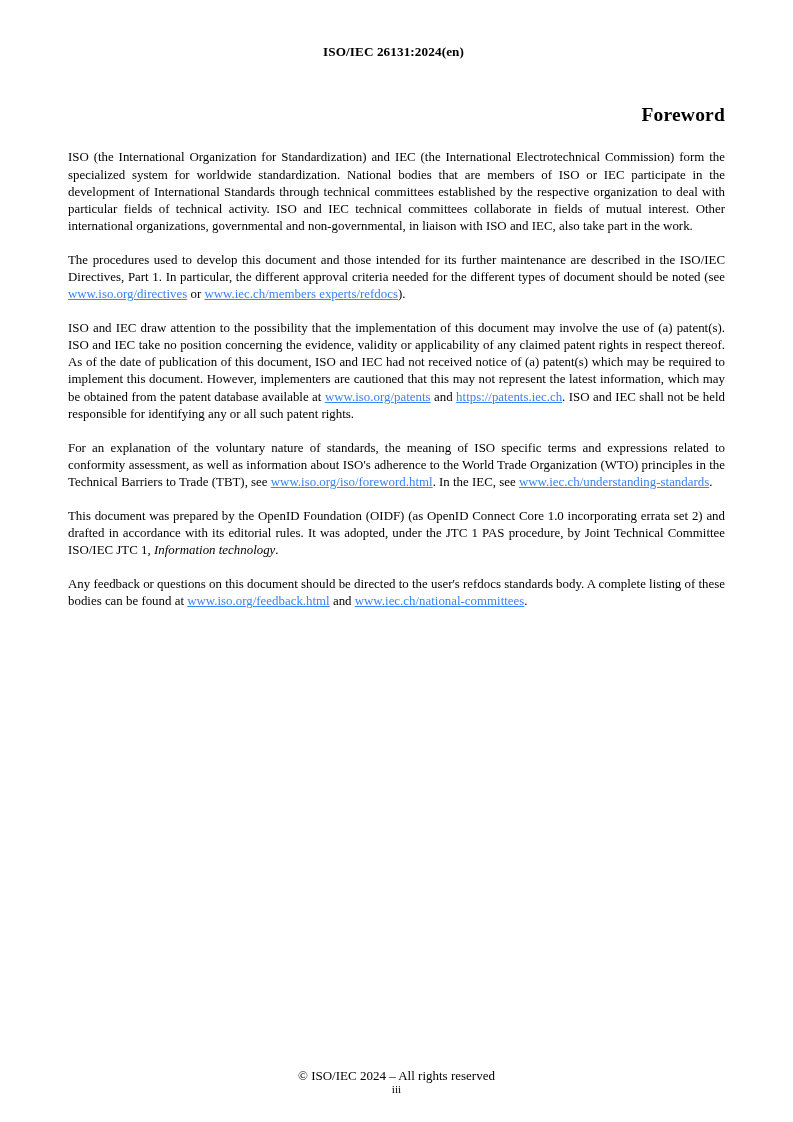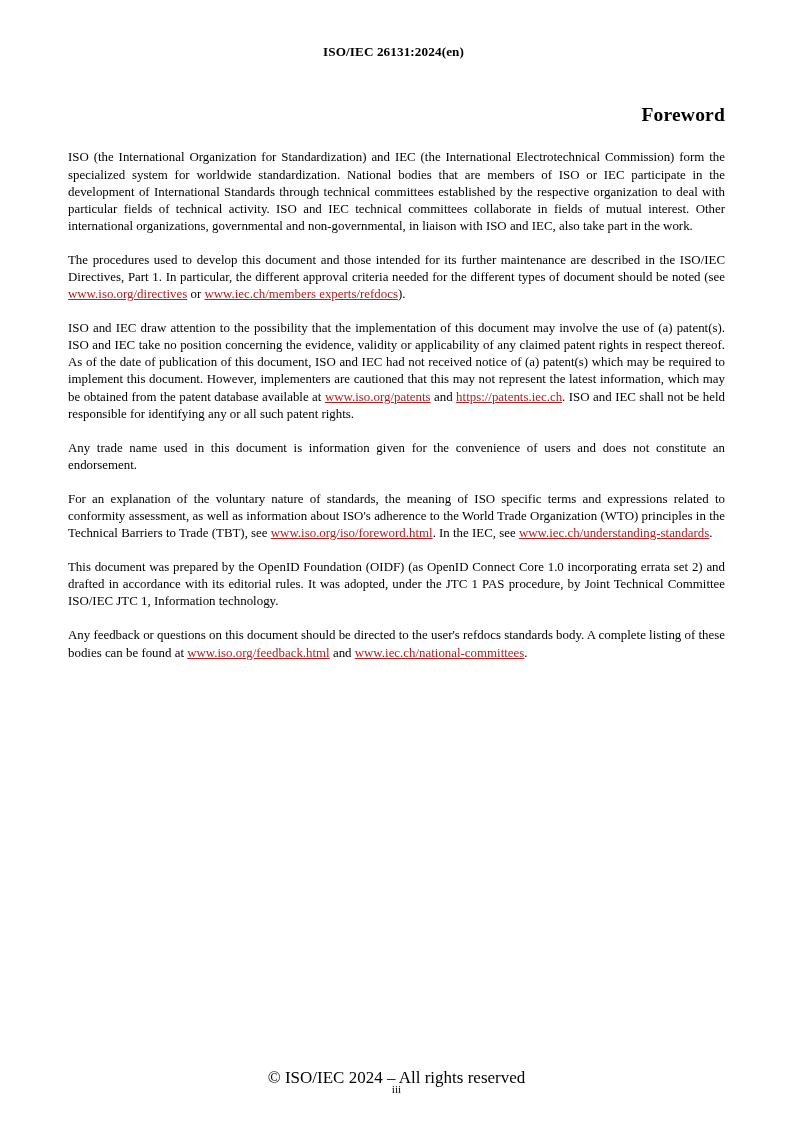--- a/index.html
+++ b/index.html
@@ -50,35 +50,36 @@
     margin: 12px 0 17px 0;
     padding: 0;
     text-align: justify;
     text-justify: inter-word;
     hyphens: none;
   }
   p.para:last-child {
     margin-bottom: 0;
   }
   a.link {
-    color: #b91c1c;
+    color: #3b82f6;
     text-decoration: underline;
     text-underline-offset: 1px;
   }
   .italic {
+    font-style: italic;
   }
   .footer {
     position: absolute;
     left: 0;
     width: 793px;
     text-align: center;
   }
   .footer-copy {
     top: 1068px;
-    font-size: 17px;
+    font-size: 13px;
   }
   .footer-page {
     top: 1083px;
     font-size: 11.4px;
   }
 </style>
 </head>
 <body>
 
 <div class="page">
@@ -88,21 +89,20 @@
   <div class="content">
 
     <h1 class="foreword">Foreword</h1>
 
     <p class="para"><span>ISO (the International Organization for Standardization) and IEC (the International Electrotechnical Commission) form the specialized system for worldwide standardization. National bodies that are members of ISO or IEC participate in the development of International Standards through technical committees established by the respective organization to deal with particular fields of technical activity. ISO and IEC technical committees collaborate in fields of mutual interest. Other international organizations, governmental and non-governmental, in liaison with ISO and IEC, also take part in the work.</span></p>
 
     <p class="para"><span>The procedures used to develop this document and those intended for its further maintenance are described in the ISO/IEC Directives, Part 1. In particular, the different approval criteria needed for the different types of document should be noted (see </span><a class="link" href="#">www.iso.org/directives</a><span> or </span><a class="link" href="#">www.iec.ch/members experts/refdocs</a><span>).</span></p>
 
     <p class="para"><span>ISO and IEC draw attention to the possibility that the implementation of this document may involve the use of (a) patent(s). ISO and IEC take no position concerning the evidence, validity or applicability of any claimed patent rights in respect thereof. As of the date of publication of this document, ISO and IEC had not received notice of (a) patent(s) which may be required to implement this document. However, implementers are cautioned that this may not represent the latest information, which may be obtained from the patent database available at </span><a class="link" href="#">www.iso.org/patents</a><span> and </span><a class="link" href="#">https://patents.iec.ch</a><span>. ISO and IEC shall not be held responsible for identifying any or all such patent rights.</span></p>
 
-    <p class="para"><span>Any trade name used in this document is information given for the convenience of users and does not constitute an endorsement.</span></p>
 
     <p class="para"><span>For an explanation of the voluntary nature of standards, the meaning of ISO specific terms and expressions related to conformity assessment, as well as information about ISO's adherence to the World Trade Organization (WTO) principles in the Technical Barriers to Trade (TBT), see </span><a class="link" href="#">www.iso.org/iso/foreword.html</a><span>. In the IEC, see </span><a class="link" href="#">www.iec.ch/understanding-standards</a><span>.</span></p>
 
     <p class="para"><span>This document was prepared by the OpenID Foundation (OIDF) (as OpenID Connect Core 1.0 incorporating errata set 2) and drafted in accordance with its editorial rules. It was adopted, under the JTC 1 PAS procedure, by Joint Technical Committee ISO/IEC JTC 1, </span><span class="italic">Information technology</span><span>.</span></p>
 
     <p class="para"><span>Any feedback or questions on this document should be directed to the user's refdocs standards body. A complete listing of these bodies can be found at </span><a class="link" href="#">www.iso.org/feedback.html</a><span> and </span><a class="link" href="#">www.iec.ch/national-committees</a><span>.</span></p>
 
   </div>
 
   <div class="footer footer-copy">© ISO/IEC 2024 – All rights reserved</div>

